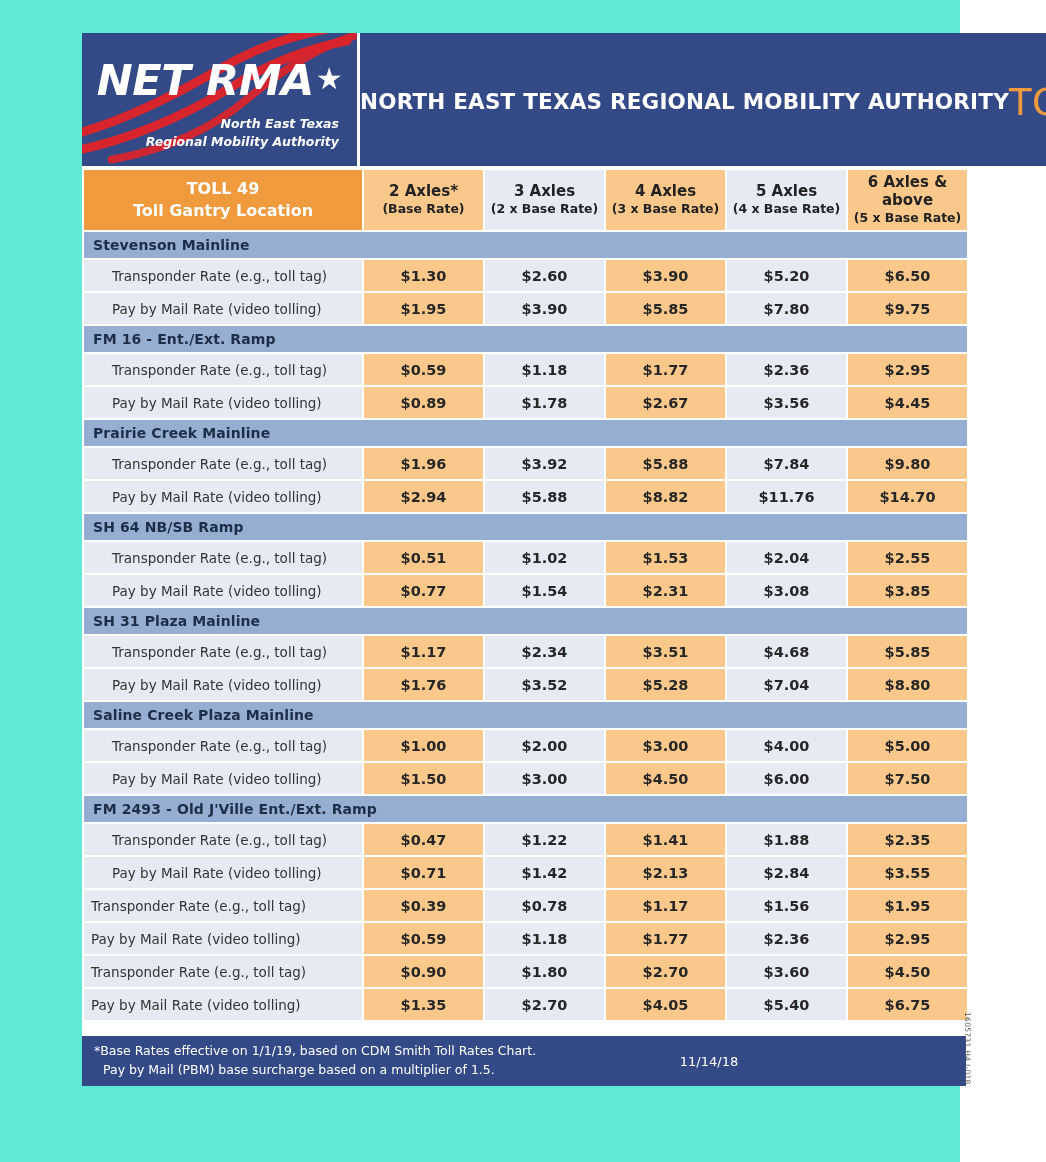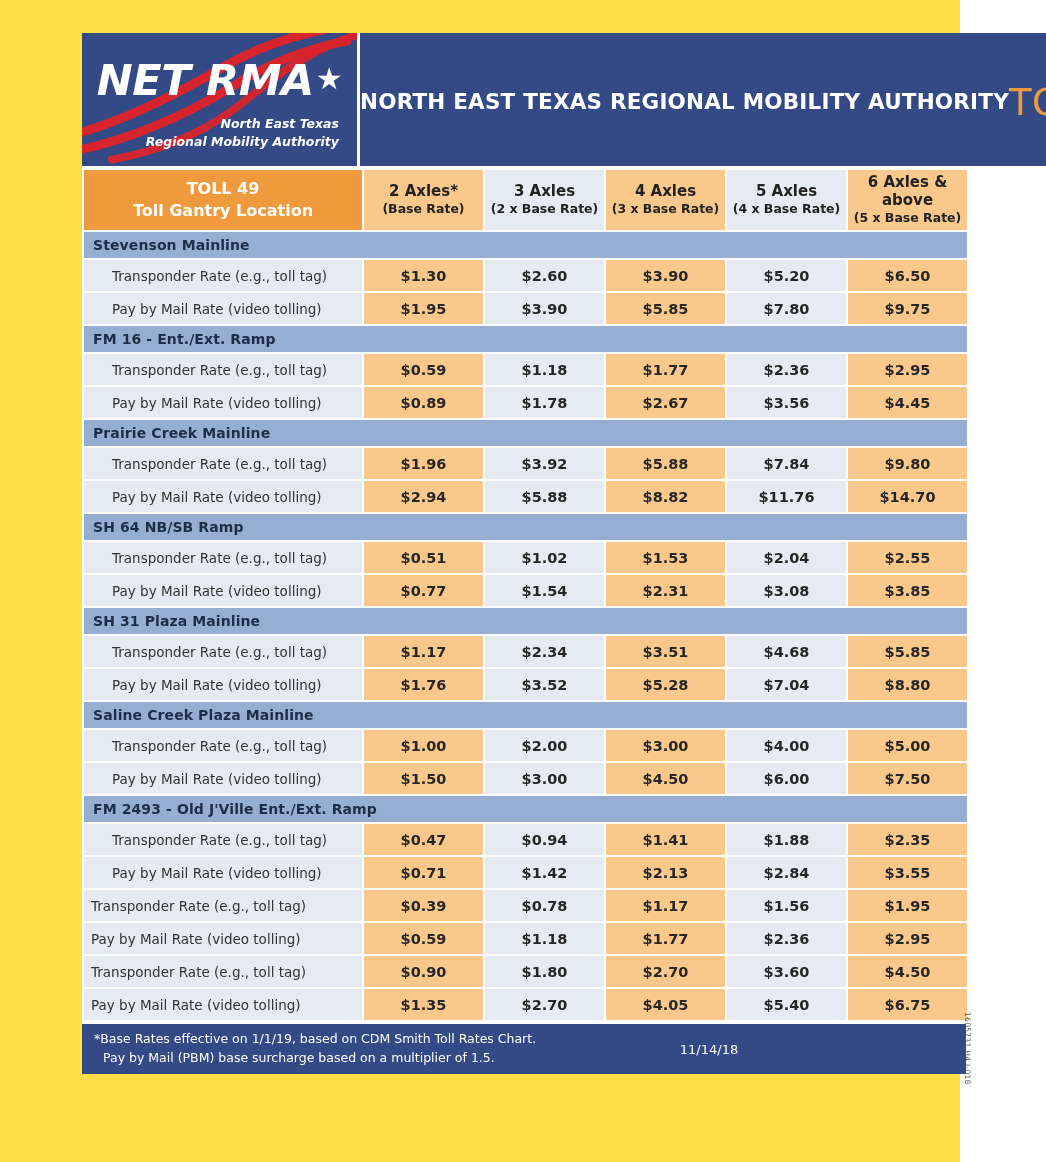--- a/index.html
+++ b/index.html
@@ -12,21 +12,21 @@
     width: 1046px;
     height: 1162px;
     font-family: "Liberation Sans", sans-serif;
     -webkit-font-smoothing: antialiased;
   }
 
   .page {
     position: relative;
     width: 960px;
     height: 1162px;
-    background: #fde047;
+    background: #5eead4;
     box-sizing: border-box;
   }
 
   .sheet {
     position: absolute;
     left: 82px;
     top: 33px;
     width: 884px;
     background: #ffffff;
   }
@@ -211,21 +211,21 @@
     font-family: "DejaVu Sans", sans-serif;
     font-weight: bold;
     font-size: 14.5px;
     color: #262626;
   }
   .val.orange { background: #FAC88B; margin-top: 16px; }
   .val.blue   { background: #E6EBF3; }
 
   
   .footer {
-    margin-top: 2px;
+    margin-top: 14px;
     background: #334A86;
     color: #ffffff;
     height: 50px;
     display: flex;
     align-items: center;
     position: relative;
     font-family: "DejaVu Sans", sans-serif;
   }
   .footer-notes {
     padding-left: 12px;
@@ -439,21 +439,21 @@
             <td class="val orange">$4.50</td>
             <td class="val blue">$6.00</td>
             <td class="val orange">$7.50</td>
           </tr>
           <tr>
             <td class="section-band" colspan="6">FM 2493 - Old J'Ville Ent./Ext. Ramp</td>
           </tr>
           <tr>
             <td class="rowlabel">Transponder Rate (e.g., toll tag)</td>
             <td class="val orange">$0.47</td>
-            <td class="val blue">$0.94</td>
+            <td class="val blue">$1.22</td>
             <td class="val orange">$1.41</td>
             <td class="val blue">$1.88</td>
             <td class="val orange">$2.35</td>
           </tr>
           <tr>
             <td class="rowlabel">Pay by Mail Rate (video tolling)</td>
             <td class="val orange">$0.71</td>
             <td class="val blue">$1.42</td>
             <td class="val orange">$2.13</td>
             <td class="val blue">$2.84</td>

